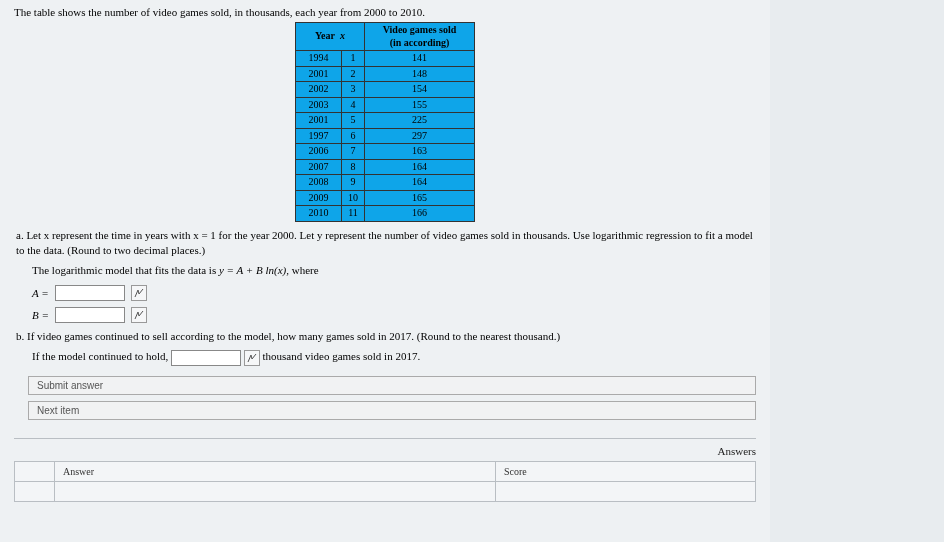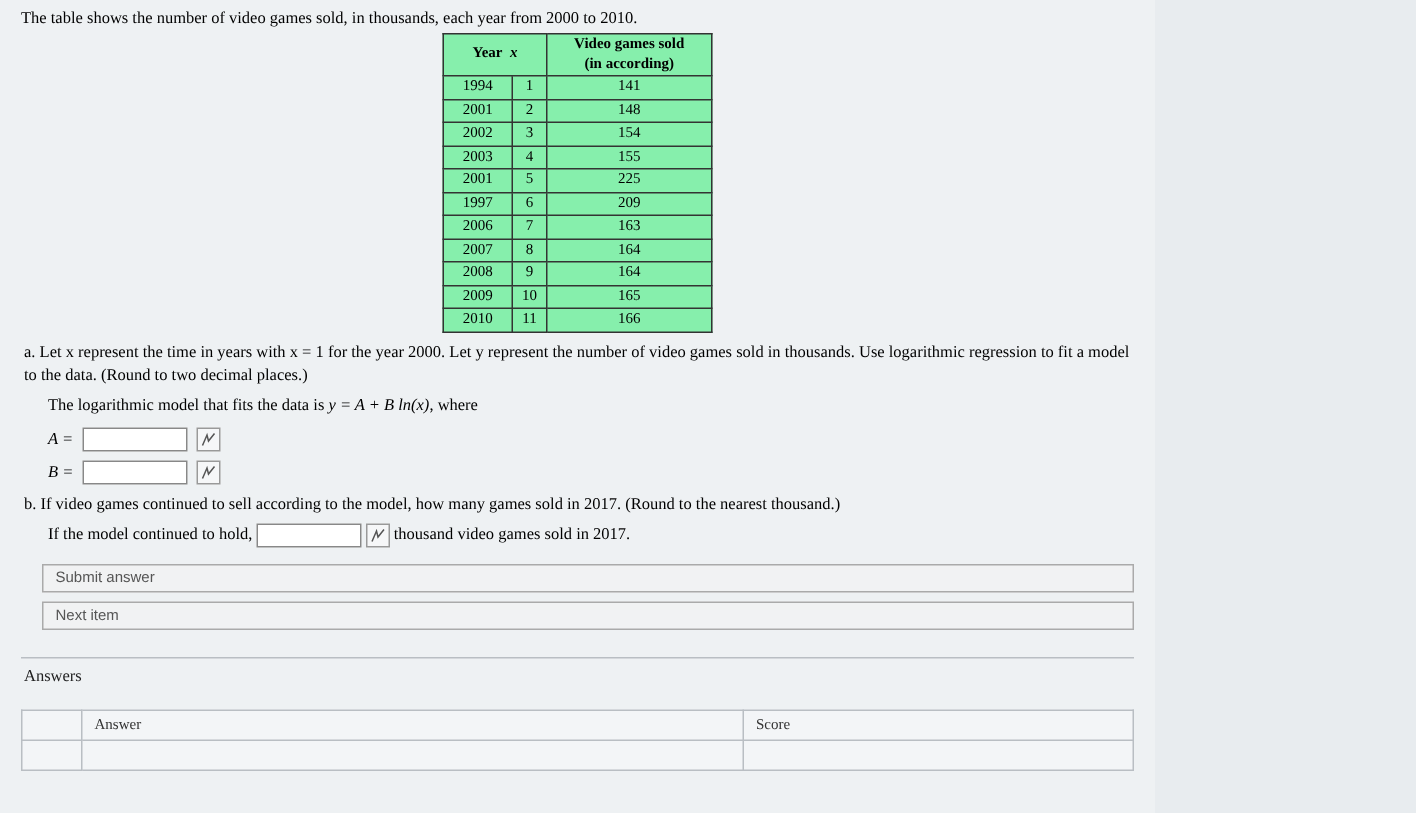--- a/index.html
+++ b/index.html
@@ -19,21 +19,21 @@
     width: 770px;
     height: 542px;
     padding: 6px 14px 0 14px;
     position: relative;
   }
   .prompt-top { font-size: 11px; margin-bottom: 4px; }
   .table-wrap { display: flex; justify-content: center; margin: 2px 0 6px 0; }
   table.data {
     border-collapse: collapse;
     font-size: 10px;
-    background: #86efac;
+    background: #0ea5e9;
   }
   table.data th, table.data td {
     border: 1px solid #333;
     padding: 1px 6px;
     text-align: center;
     line-height: 1.25;
   }
   table.data th { font-weight: bold; }
   .col-year { width: 46px; text-align: right; padding-right: 4px; }
   .col-x { width: 22px; text-align: right; padding-right: 4px; }
@@ -64,21 +64,21 @@
     border: 1px solid #aaa;
     background: #f1f2f3;
     padding: 3px 8px;
     font-size: 10px;
     font-family: Arial, sans-serif;
     color: #555;
     cursor: pointer;
   }
   .btn-row { margin: 10px 0 0 14px; display: flex; gap: 6px; flex-direction: column; }
   .hr { border: none; border-top: 1px solid #b9bec3; margin: 18px 0 6px 0; }
-  .answers-label { font-size: 11px; margin: 0 0 16px 2px; color: #222; }
+  .answers-label { font-size: 11px; margin: 0 0 4px 2px; color: #222; text-align: right; }
   table.answers {
     border-collapse: collapse;
     width: 100%;
     font-size: 10px;
     background: #f3f5f7;
   }
   table.answers th, table.answers td {
     border: 1px solid #b9bec3;
     padding: 4px 8px;
     text-align: left;
@@ -130,21 +130,21 @@
             <td class="col-val">155</td>
           </tr>
           <tr>
             <td class="col-year">2001</td>
             <td class="col-x">5</td>
             <td class="col-val">225</td>
           </tr>
           <tr>
             <td class="col-year">1997</td>
             <td class="col-x">6</td>
-            <td class="col-val">209</td>
+            <td class="col-val">297</td>
           </tr>
           <tr>
             <td class="col-year">2006</td>
             <td class="col-x">7</td>
             <td class="col-val">163</td>
           </tr>
           <tr>
             <td class="col-year">2007</td>
             <td class="col-x">8</td>
             <td class="col-val">164</td>

